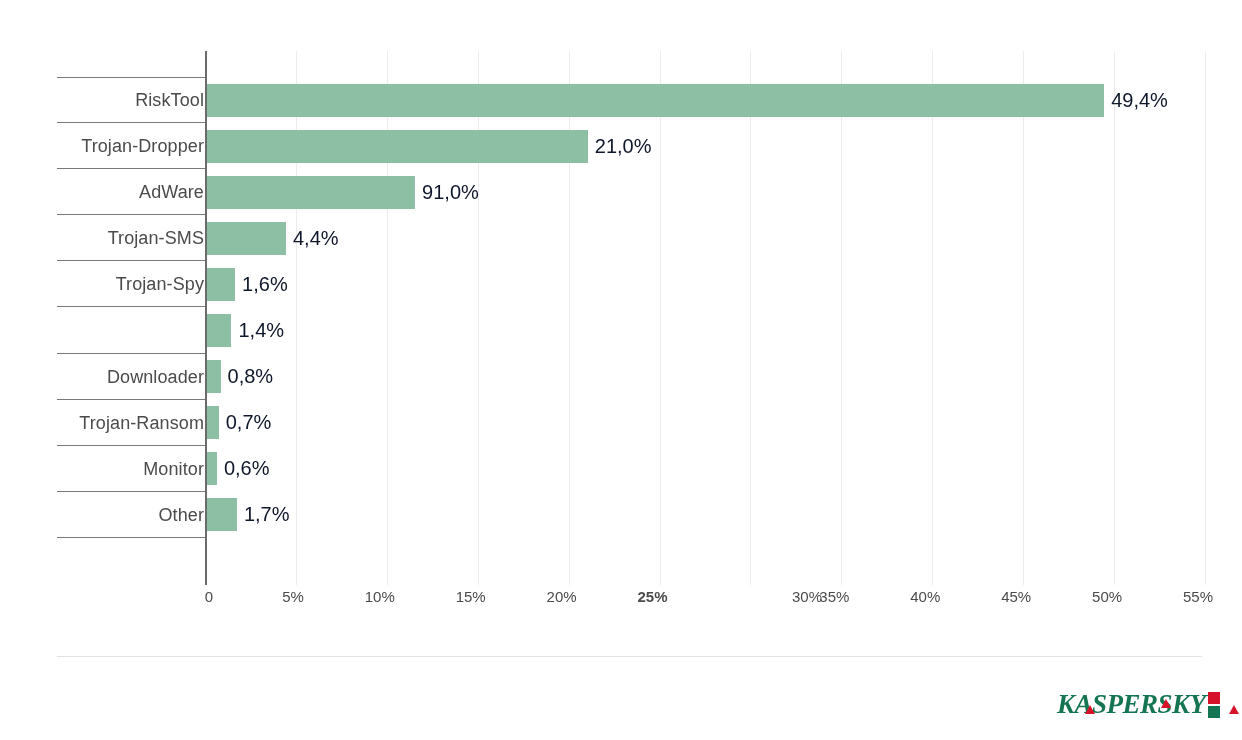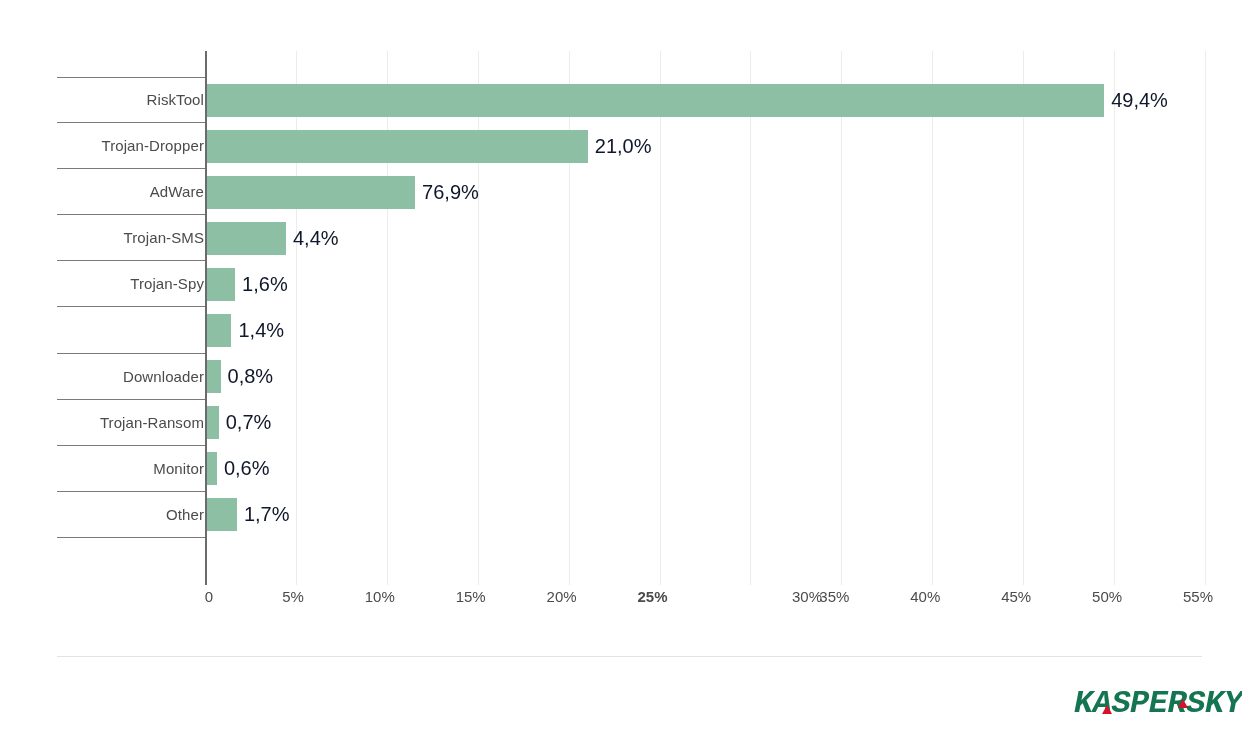--- a/index.html
+++ b/index.html
@@ -81,21 +81,21 @@
     top: 0;
   }
   .cat-label {
     position: absolute;
     left: 8px;
     top: 0;
     width: 139px;
     height: 46.1px;
     line-height: 46.1px;
     text-align: right;
-    font-size: 15px;
+    font-size: 18px;
     color: #4b4b4b;
     white-space: nowrap;
     letter-spacing: 0.1px;
   }
   .bar-wrap {
     position: absolute;
     left: 149px;
     top: 6.5px;
     height: 33px;
   }
@@ -147,29 +147,28 @@
 
   #logo {
     position: absolute;
     left: 1057px;
     top: 687px;
     height: 32px;
     display: flex;
     align-items: flex-end;
   }
   #logo-word {
-    font-family: Liberation Mono, monospace;
-    font-size: 32px;
+    font-family: Liberation Serif, serif;
+    font-size: 27px;
     font-weight: bold;
     font-style: italic;
     letter-spacing: -0.5px;
     color: #157552;
     line-height: 30px;
     position: relative;
-    margin-left: 17px;
   }
   .logo-accent {
     position: absolute;
     width: 0;
     height: 0;
     border-left: 5px solid transparent;
     border-right: 5px solid transparent;
     border-bottom: 9px solid #d6122b;
   }
   #logo-accent-a { left: 28px; bottom: 4px; }
@@ -231,21 +230,21 @@
           <div class="bar-wrap">
             <div class="bar" style="width: 381.818px; background: rgb(140, 191, 164);"></div>
             <div class="bar-value">21,0%</div>
           </div>
           <div class="row-divider" style="background: rgb(122, 122, 122);"></div>
         </div>
         <div class="row">
           <div class="cat-label">AdWare</div>
           <div class="bar-wrap">
             <div class="bar" style="width: 209.091px; background: rgb(140, 191, 164);"></div>
-            <div class="bar-value">76,9%</div>
+            <div class="bar-value">91,0%</div>
           </div>
           <div class="row-divider" style="background: rgb(122, 122, 122);"></div>
         </div>
         <div class="row">
           <div class="cat-label">Trojan-SMS</div>
           <div class="bar-wrap">
             <div class="bar" style="width: 80px; background: rgb(140, 191, 164);"></div>
             <div class="bar-value">4,4%</div>
           </div>
           <div class="row-divider" style="background: rgb(122, 122, 122);"></div>

